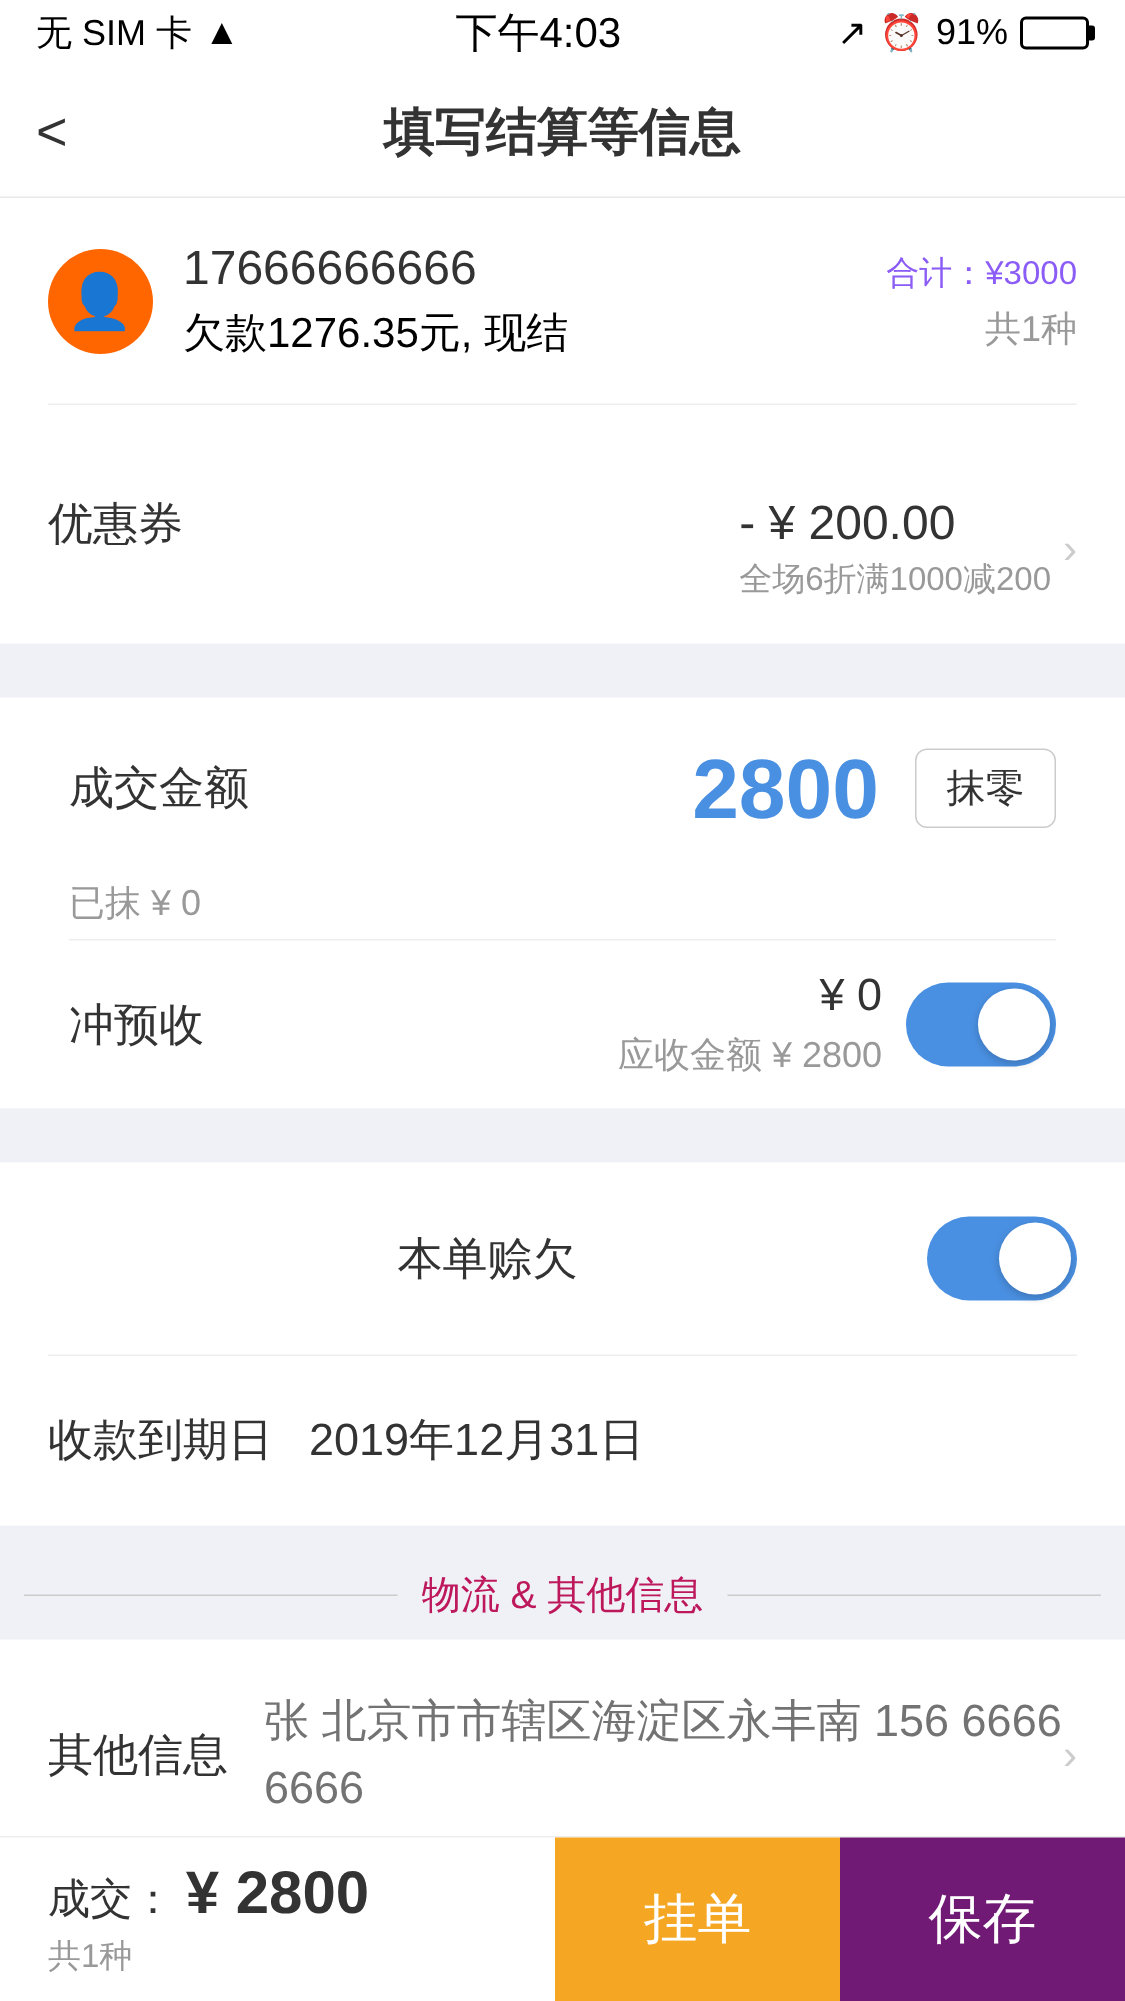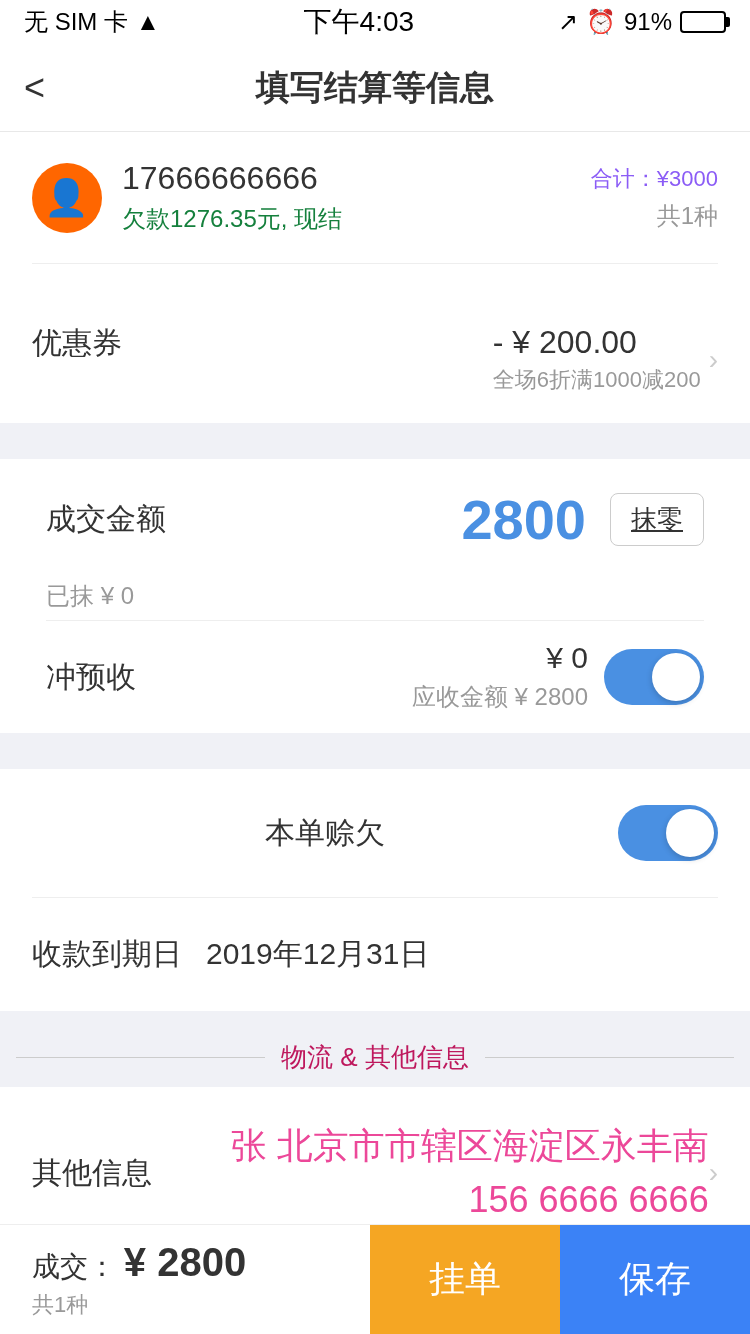--- a/index.html
+++ b/index.html
@@ -91,21 +91,21 @@
       width: 70px; height: 70px;
       border-radius: 50%;
       background: #f60;
       display: flex; align-items: center; justify-content: center;
       flex-shrink: 0;
       margin-right: 20px;
     }
     .avatar-icon { font-size: 36px; color: #fff; }
     .customer-info { flex: 1; }
     .customer-phone { font-size: 32px; font-weight: 500; color: #333; }
-    .customer-sub { font-size: 24px; color: #15803d; margin-top: 6px; }
+    .customer-sub { font-size: 28px; color: #000000; margin-top: 6px; }
     .customer-total { text-align: right; }
     .total-label { font-size: 22px; color: #8b5cf6; margin-left: 35px; }
     .total-count { font-size: 24px; color: #999; margin-top: 6px; }
 
     
     .divider {
       height: 1px;
       background: #eee;
       margin: 0;
     }
@@ -143,21 +143,20 @@
     .amount-value-wrap { display: flex; align-items: center; gap: 24px; }
     .amount-value { font-size: 56px; color: #4a90e2; font-weight: 600; }
     .erase-btn {
       border: 1px solid #ccc;
       border-radius: 8px;
       padding: 8px 20px;
       font-size: 26px;
       color: #333;
       background: #fff;
       cursor: pointer;
-      text-decoration: underline;
     }
     .amount-sub { font-size: 24px; color: #999; padding-bottom: 8px; }
 
     
     .prepay-row {
       display: flex;
       align-items: center;
       padding: 20px 0;
     }
     .prepay-label { font-size: 30px; color: #333; flex: 1; }
@@ -223,21 +222,21 @@
     .address-section {
       background: #fff;
       padding: 0 32px;
     }
     .address-row {
       display: flex;
       align-items: center;
       padding: 32px 0;
     }
     .address-key { font-size: 30px; color: #333; margin-right: 24px; flex-shrink: 0; }
-    .address-value { font-size: 36px; color: #ec4899; flex: 1; line-height: 1.5; text-align: right; }
+    .address-value { font-size: 30px; color: #737373; flex: 1; line-height: 1.5; }
 
     
     .bottom-bar {
       position: fixed;
       bottom: 0;
       width: 750px;
       height: 110px;
       background: #fff;
       display: flex;
       align-items: center;
@@ -258,21 +257,21 @@
       align-items: center;
       justify-content: center;
       font-size: 36px;
       color: #fff;
       font-weight: 500;
       cursor: pointer;
     }
     .btn-save {
       width: 190px;
       height: 110px;
-      background: #3b82f6;
+      background: #701a75;
       display: flex;
       align-items: center;
       justify-content: center;
       font-size: 36px;
       color: #fff;
       font-weight: 500;
       cursor: pointer;
     }
   </style>
 </head>

